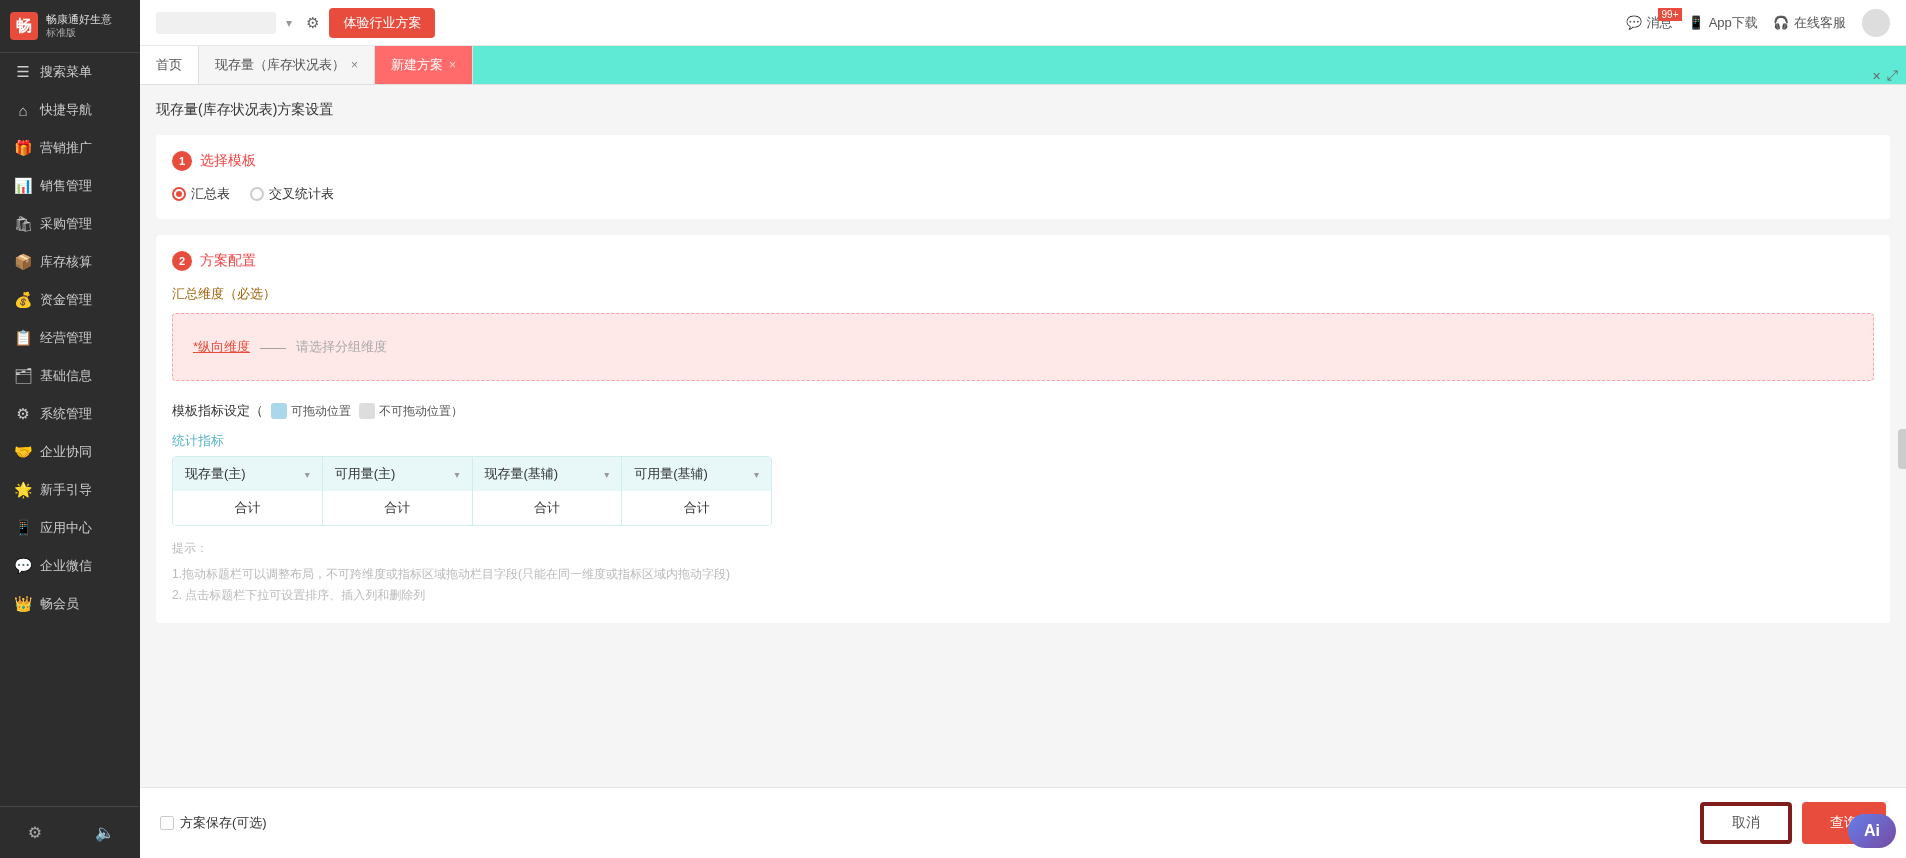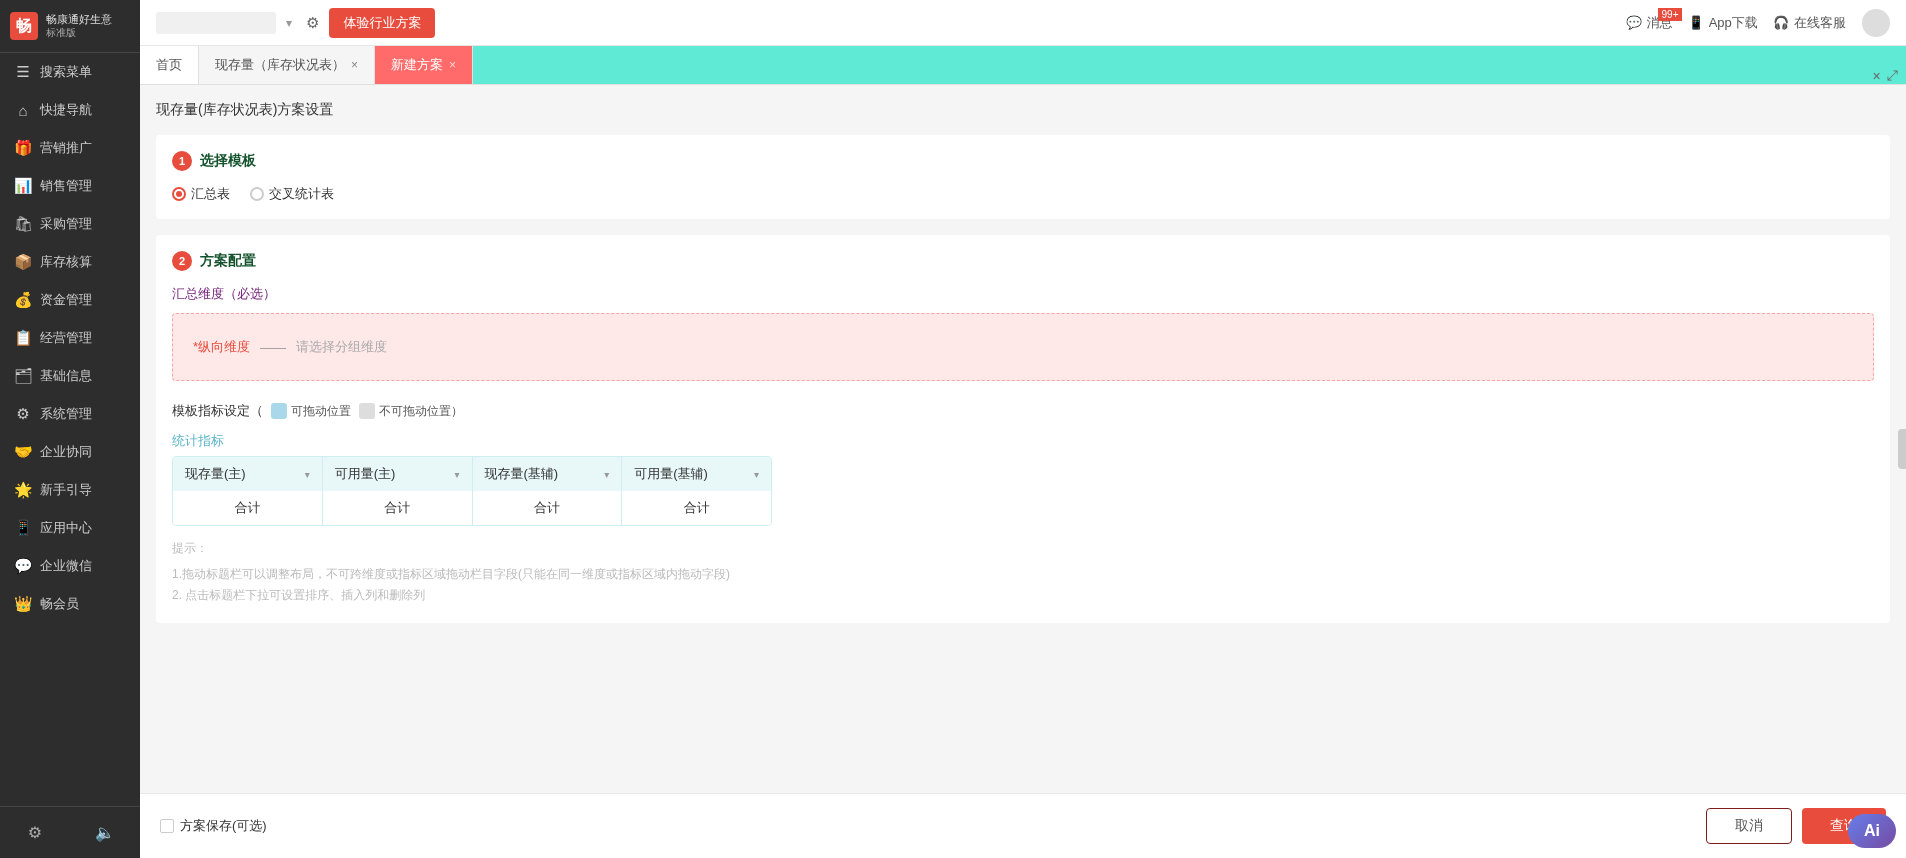--- a/index.html
+++ b/index.html
@@ -210,21 +210,21 @@
       background: #e74c3c;
       color: white;
       border-radius: 50%;
       display: flex;
       align-items: center;
       justify-content: center;
       font-size: 11px;
       font-weight: bold;
       flex-shrink: 0;
     }
-    .step-title { font-size: 14px; color: #14532d; font-weight: 700; }
+    .step-title { font-size: 14px; color: #ef4444; font-weight: 400; }
 
     
     .radio-group {
       display: flex;
       align-items: center;
       gap: 20px;
     }
     .radio-item {
       display: flex;
       align-items: center;
@@ -248,37 +248,37 @@
       content: '';
       width: 6px;
       height: 6px;
       border-radius: 50%;
       background: #e74c3c;
     }
 
     
     .section-label {
       font-size: 13px;
-      color: #701a75;
+      color: #a16207;
       margin-bottom: 10px;
     }
     .required { color: #e74c3c; }
 
     
     .dimension-box {
       background: #ffe8e8;
       border: 1px dashed #f5a5a5;
       border-radius: 4px;
       padding: 24px 20px;
       display: flex;
       align-items: center;
       gap: 10px;
       margin-bottom: 16px;
     }
-    .dimension-label { color: #e74c3c; font-size: 13px; }
+    .dimension-label { color: #e74c3c; font-size: 13px; text-decoration: underline; }
     .dimension-divider { color: #999; }
     .dimension-placeholder { color: #aaa; font-size: 13px; }
 
     
     .indicators-setting {
       margin-bottom: 12px;
     }
     .indicators-setting-label {
       font-size: 13px;
       color: #333;
@@ -393,21 +393,21 @@
       height: 14px;
       border: 1px solid #ccc;
       border-radius: 2px;
     }
     .bottom-btns {
       display: flex;
       gap: 10px;
     }
     .btn-cancel {
       padding: 8px 28px;
-      border: 1px solid #7f1d1d;
+      border: 4px solid #7f1d1d;
       background: white;
       border-radius: 4px;
       font-size: 14px;
       color: #555;
       cursor: pointer;
     }
     .btn-query {
       padding: 8px 28px;
       border: none;
       background: #e74c3c;

